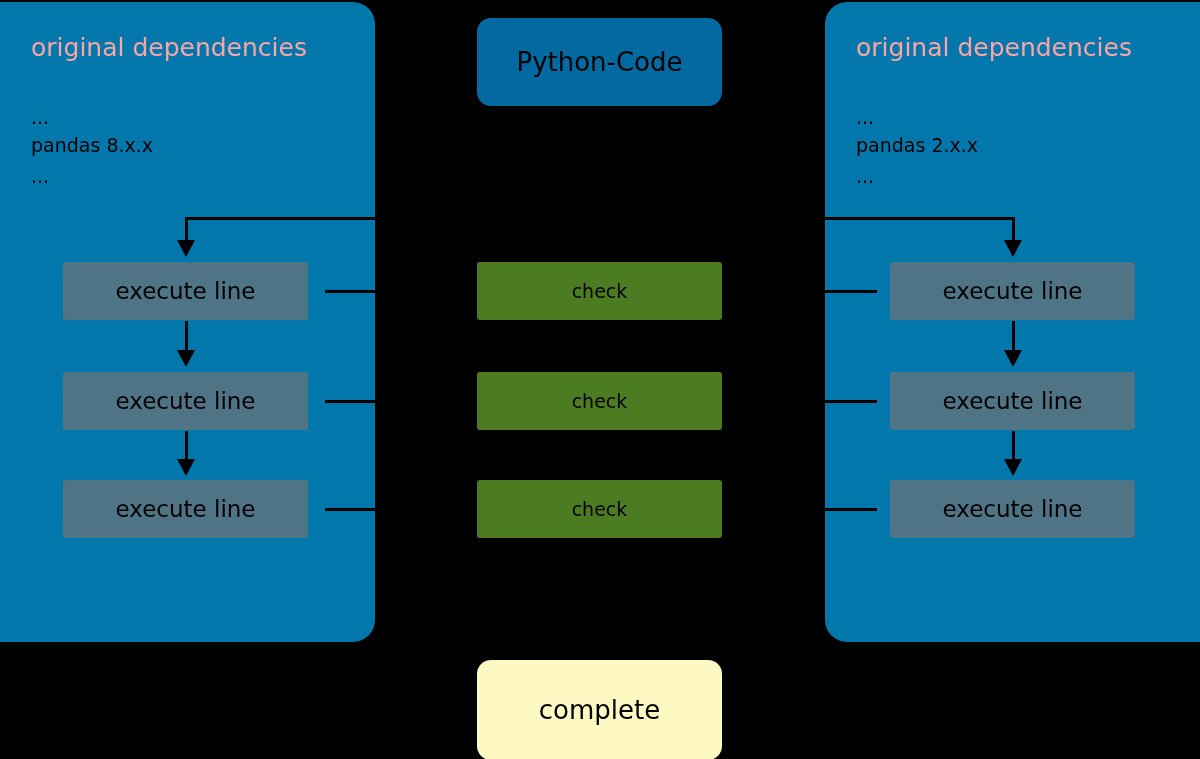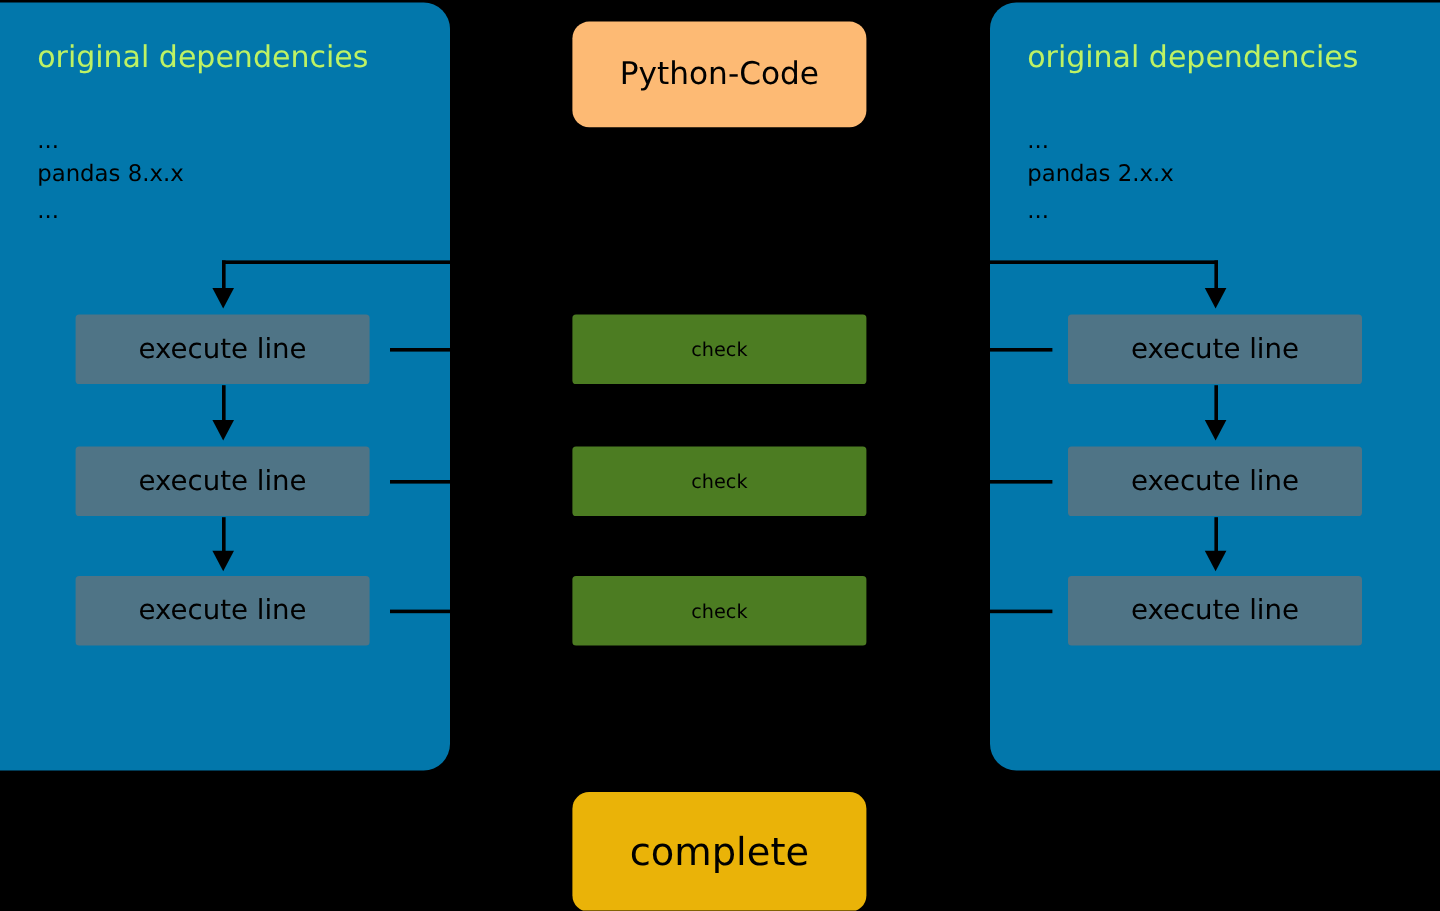--- a/index.html
+++ b/index.html
@@ -23,21 +23,21 @@
     position: absolute;
     background: #0277ab;
     border-radius: 22px;
   }
   #env-left  { left: -22px; top: 2px;  width: 397px; height: 640px; }
   #env-right { left: 825px; top: 2px;  width: 397px; height: 640px; }
 
   .env-title {
     position: absolute;
     font-size: 25px;
-    color: #bef264;
+    color: #fca5a5;
     white-space: nowrap;
     letter-spacing: 0px;
   }
   .env-line {
     position: absolute;
     font-size: 19px;
     color: #000000;
     white-space: nowrap;
   }
 
@@ -51,32 +51,32 @@
     color: #000000;
     box-sizing: border-box;
   }
   .node-exec {
     background: #4f7486;
     font-size: 23px;
     height: 58px;
   }
   .node-check {
     background: #4c7c22;
-    font-size: 16px;
+    font-size: 19px;
     height: 58px;
   }
   .node-code {
-    background: #fdba74;
+    background: #0369a1;
     font-size: 26px;
     height: 88px;
     border-radius: 14px;
   }
   .node-complete {
-    background: #eab308;
-    font-size: 32px;
+    background: #fef9c3;
+    font-size: 26px;
     height: 100px;
     border-radius: 14px;
   }
 
   
   .hline {
     position: absolute;
     height: 3px;
     background: #000000;
   }

